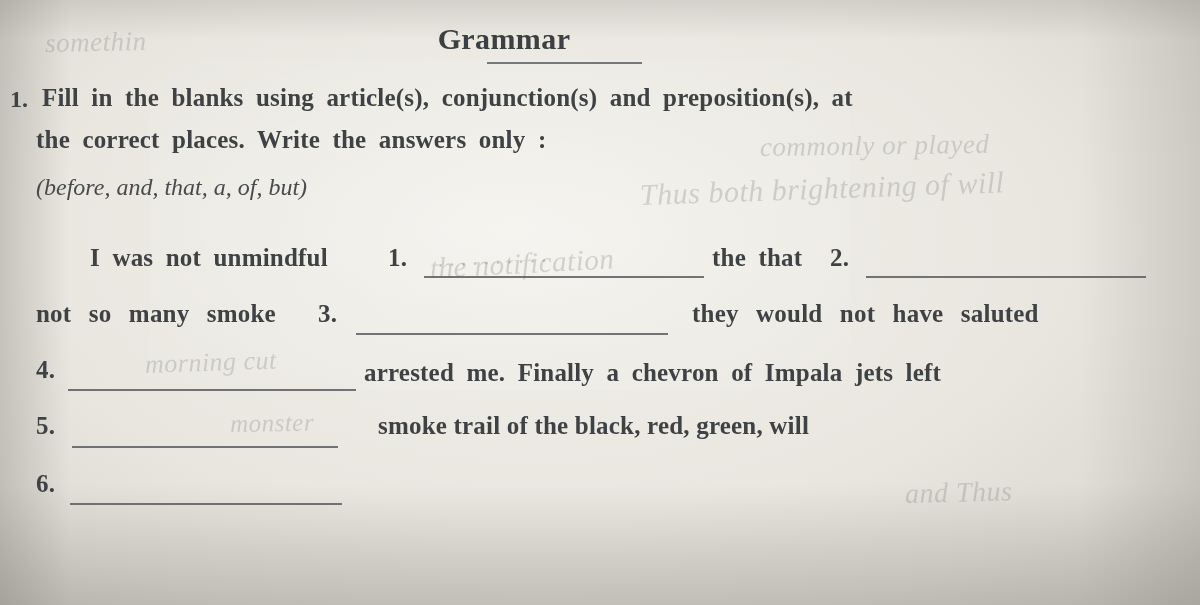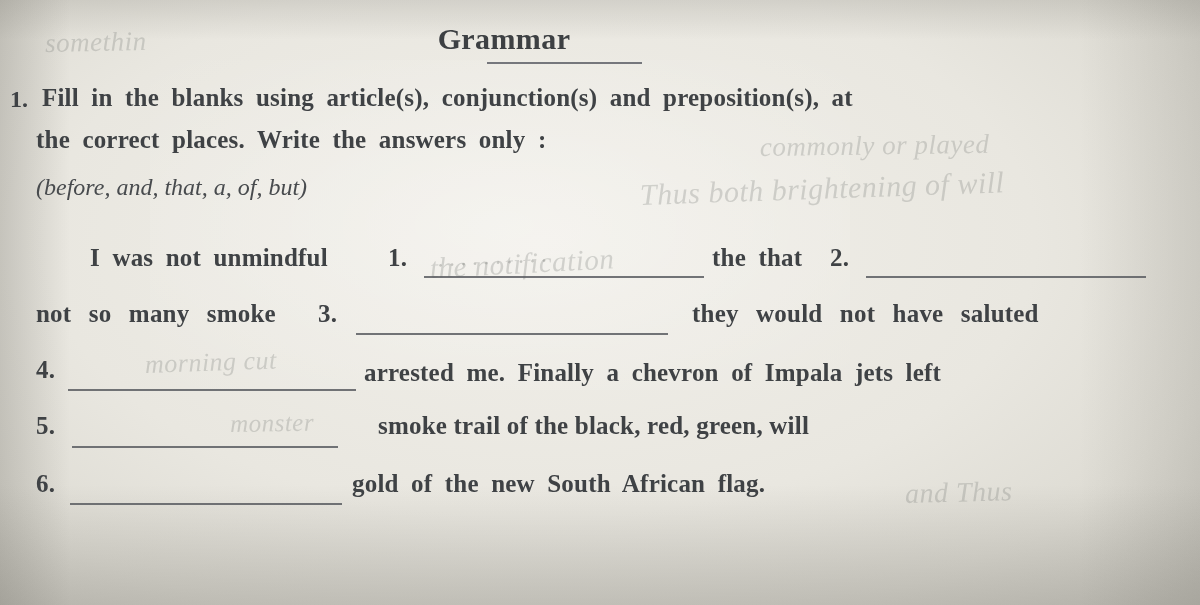--- a/index.html
+++ b/index.html
@@ -201,16 +201,15 @@
     <div class="line" style="left:36px; top:356px;">4.</div>
     <div class="blank-rule" style="left:68px; top:389px; width:288px;"></div>
     <div class="line word-spaced" style="left:364px; top:349px;margin-top:10px;">arrested  me. Finally  a  chevron  of  Impala  jets  left</div>
 
     <div class="line" style="left:36px; top:412px;">5.</div>
     <div class="blank-rule" style="left:72px; top:446px; width:266px;"></div>
     <div class="line" style="left:378px; top:412px;">smoke   trail   of   the   black,   red,   green,   will</div>
 
     <div class="line" style="left:36px; top:470px;">6.</div>
     <div class="blank-rule" style="left:70px; top:503px; width:272px;"></div>
-    <div class="line word-spaced" style="left:352px; top:470px;">gold of the new South African flag.</div>
 
   </div>
 </div>
 
 </body></html>

